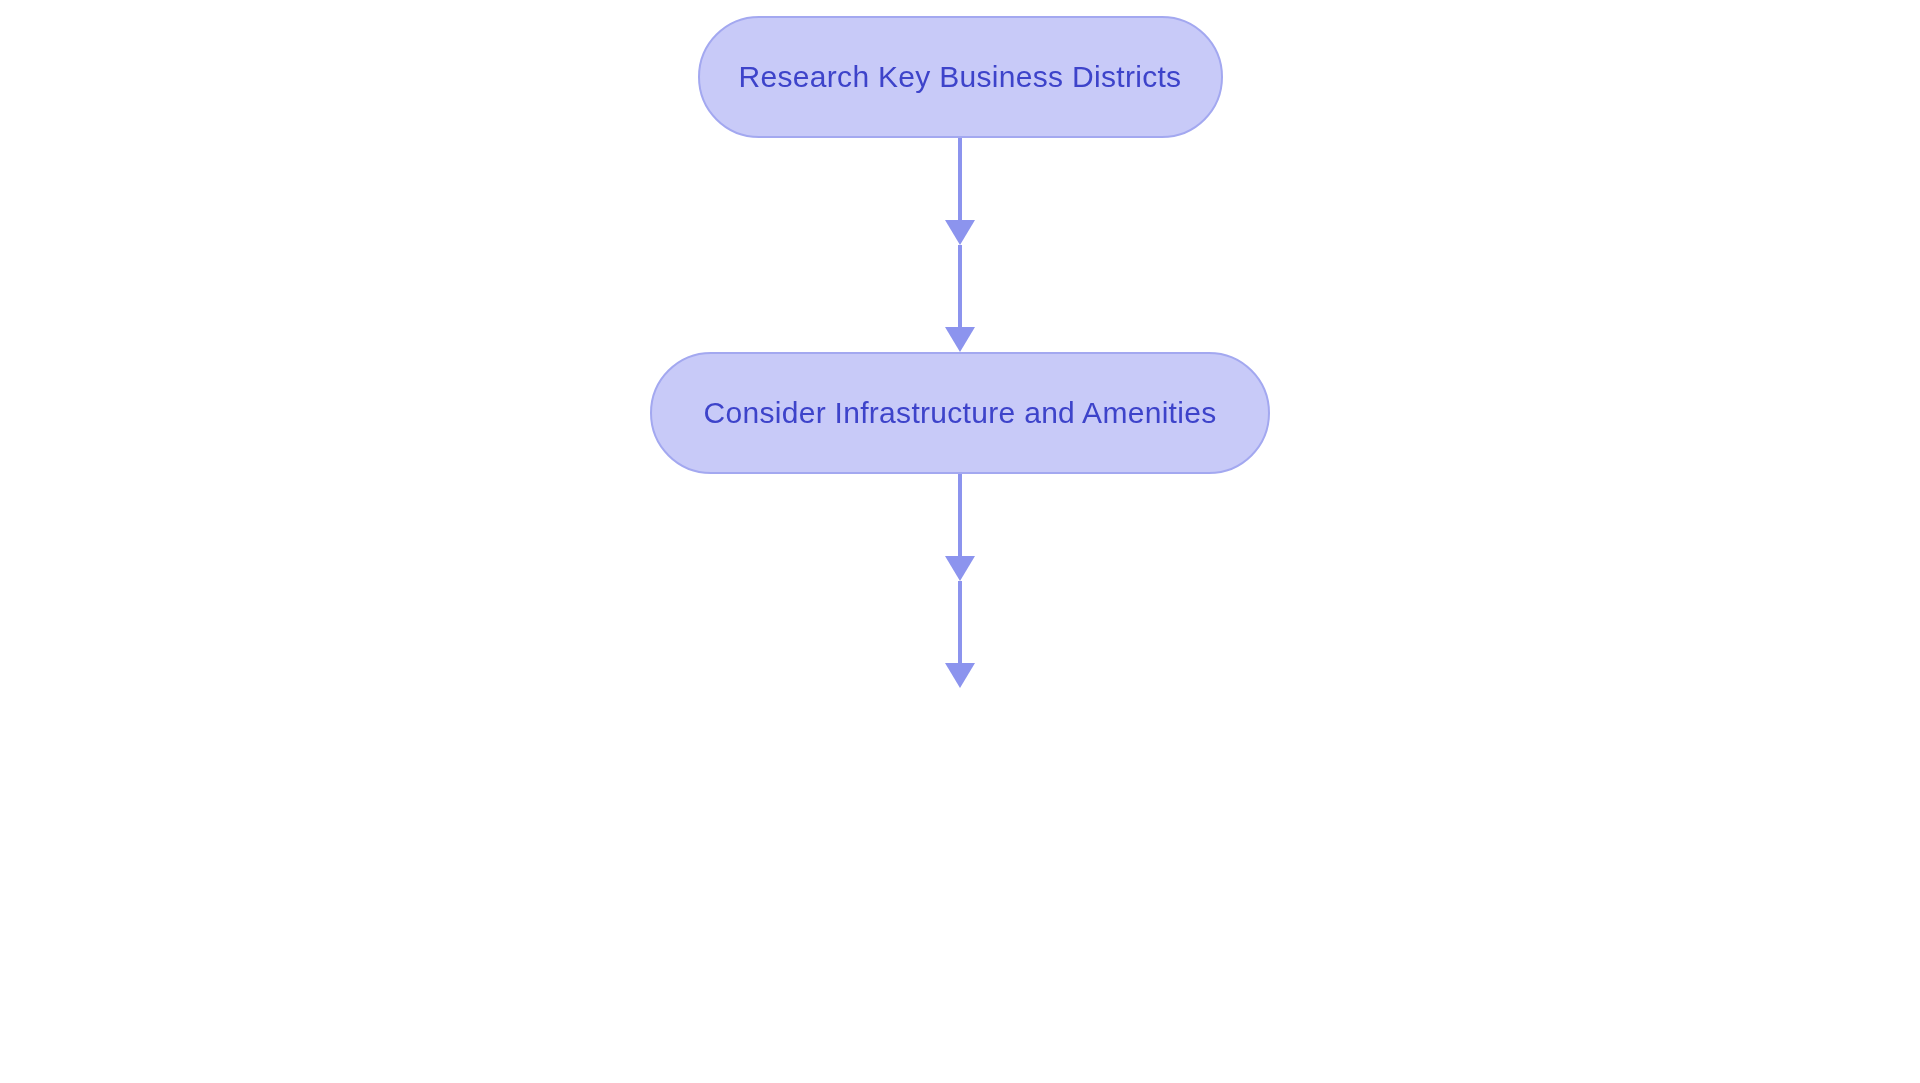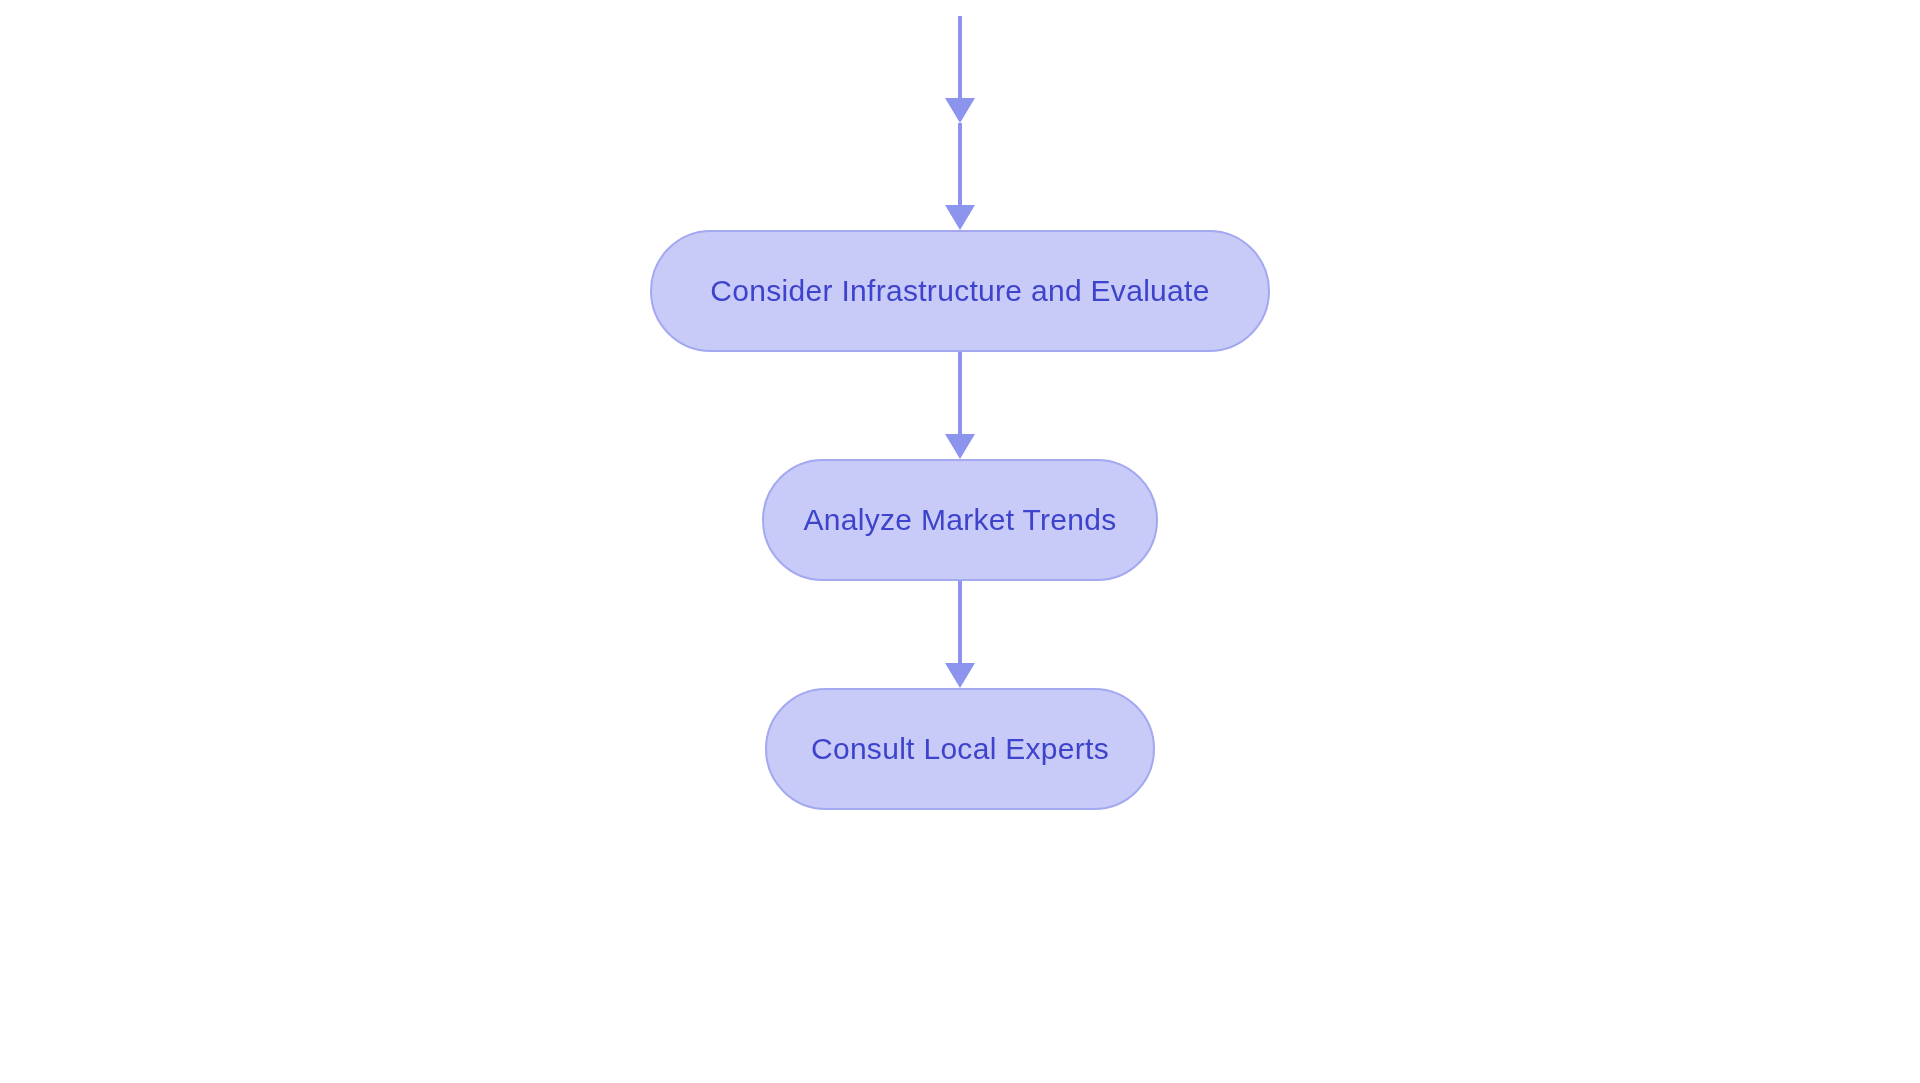--- a/index.html
+++ b/index.html
@@ -68,47 +68,44 @@
     border-left: 15px solid transparent;
     border-right: 15px solid transparent;
     border-top: 25px solid var(--arrow);
   }
 </style>
 </head>
 <body>
 
 <div class="canvas">
 
+  <div class="node node-1">
+    <span class="label">Research Key Business Districts</span>
+  </div>
 
   <div class="connector">
     <i class="line"></i>
     <i class="head"></i>
   </div>
 
 
   <div class="connector">
     <i class="line"></i>
     <i class="head"></i>
   </div>
 
   <div class="node node-3">
-    <span class="label">Consider Infrastructure and Evaluate</span>
+    <span class="label">Consider Infrastructure and Amenities</span>
   </div>
 
   <div class="connector">
     <i class="line"></i>
     <i class="head"></i>
   </div>
 
-  <div class="node node-4">
-    <span class="label">Analyze Market Trends</span>
-  </div>
 
   <div class="connector">
     <i class="line"></i>
     <i class="head"></i>
   </div>
 
-  <div class="node node-5">
-    <span class="label">Consult Local Experts</span>
-  </div>
 
 </div>
 
 </body></html>

